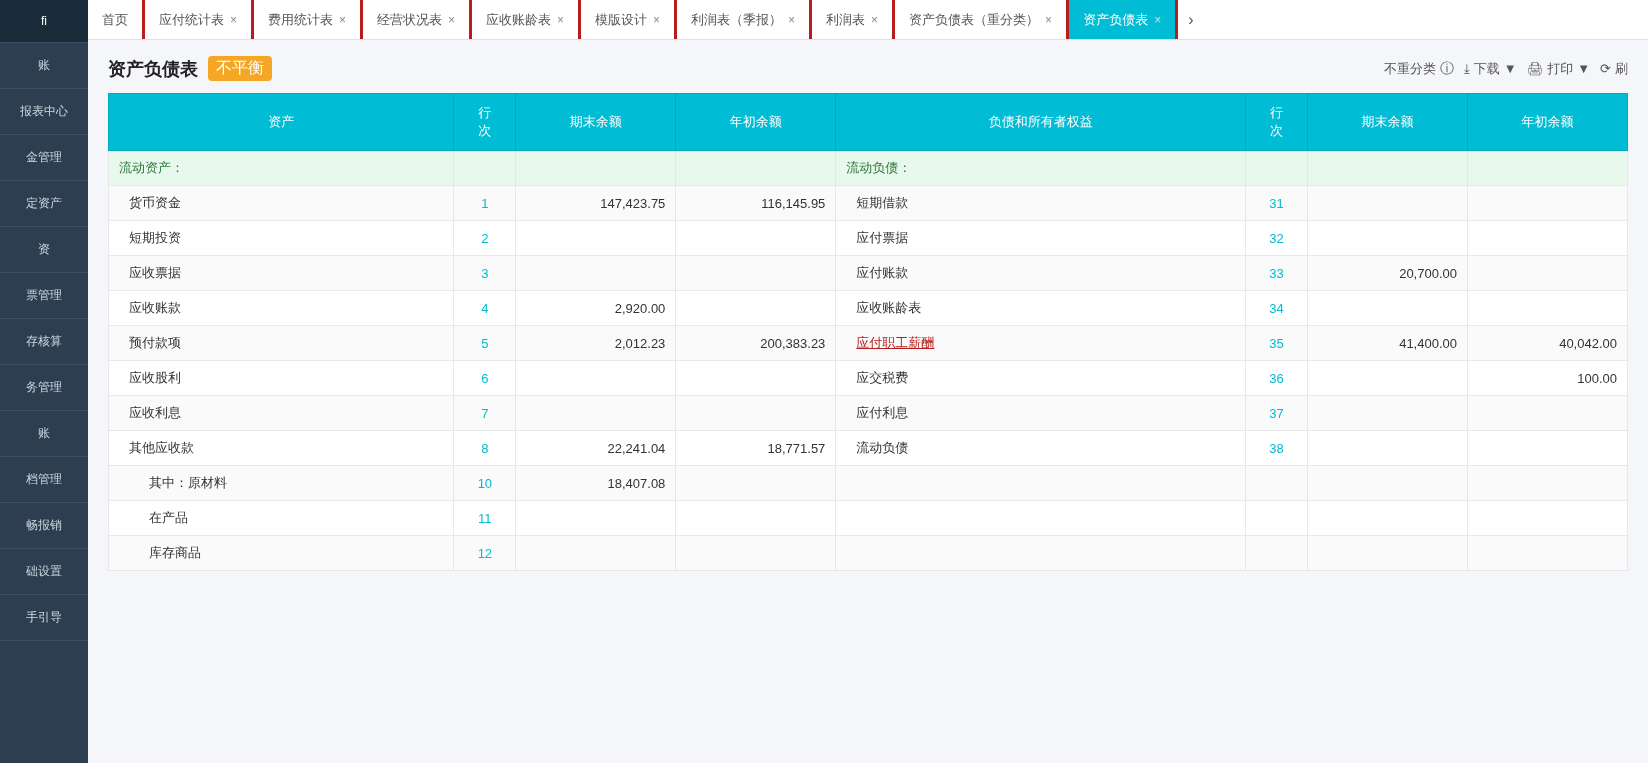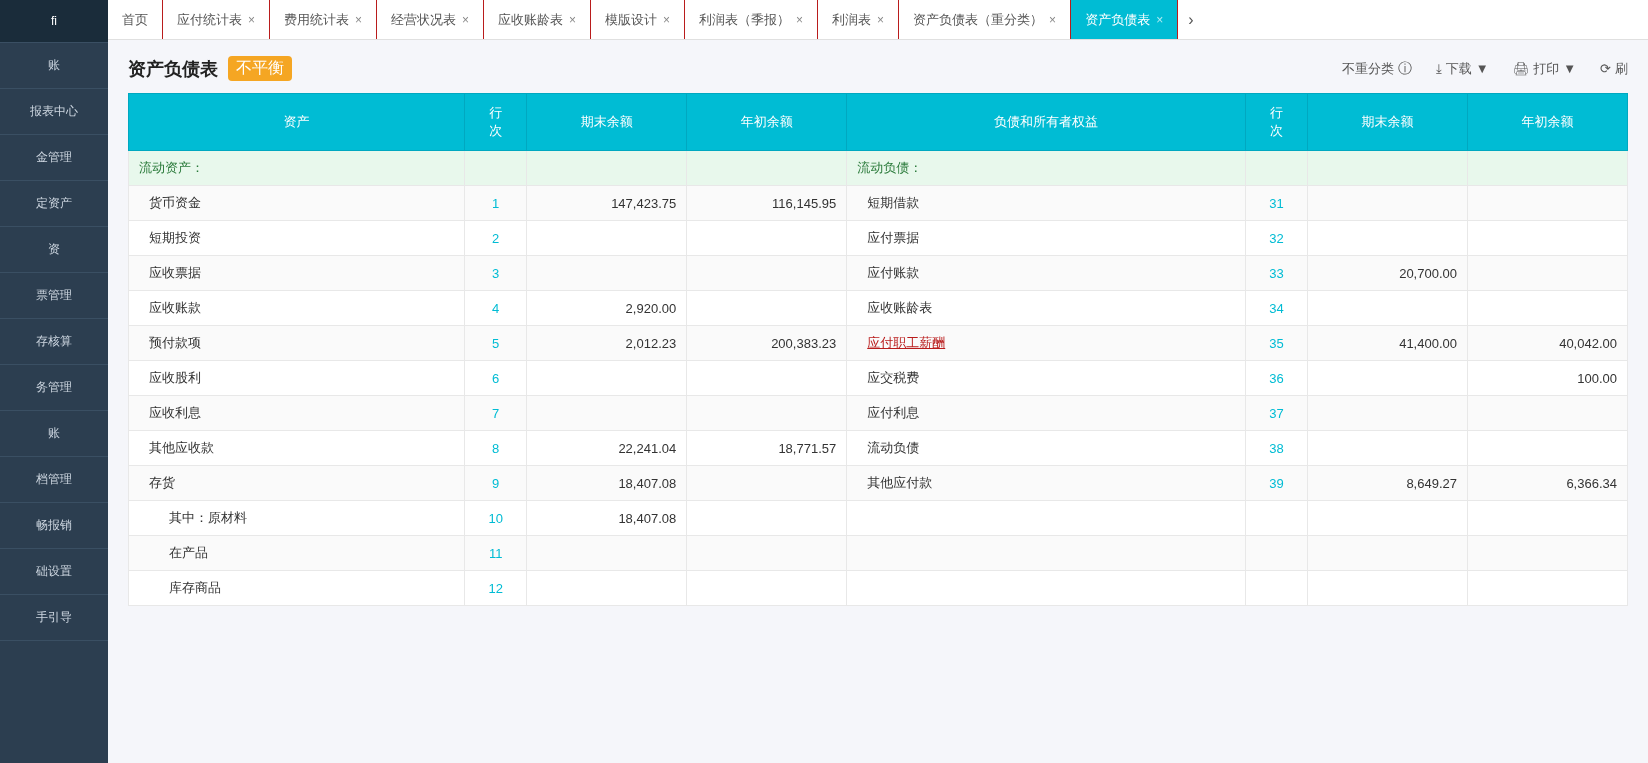--- a/index.html
+++ b/index.html
@@ -1,20 +1,20 @@
 <!DOCTYPE html>
 <html><head>
   <meta charset="utf-8">
   <style>
     * { box-sizing: border-box; margin: 0; padding: 0; }
     body { font-family: "Microsoft YaHei", "SimHei", sans-serif; font-size: 13px; background: #f0f2f5; display: flex; height: 763px; overflow: hidden; }
 
     
     .sidebar {
-      width: 108px;
+      width: 88px;
       background: #2c3e50;
       color: #cdd6e0;
       display: flex;
       flex-direction: column;
       flex-shrink: 0;
       height: 100%;
       overflow-y: auto;
     }
     .sidebar-item {
       padding: 14px 8px;
@@ -46,21 +46,21 @@
       white-space: nowrap;
     }
     .tab-bar::-webkit-scrollbar { height: 3px; }
     .tab-item {
       display: inline-flex;
       align-items: center;
       padding: 0 14px;
       height: 40px;
       font-size: 13px;
       color: #555;
-      border-right: 1px solid #b91c1c;
+      border-right: 3px solid #b91c1c;
       cursor: pointer;
       flex-shrink: 0;
       gap: 6px;
     }
     .tab-item.active {
       background: #00bcd4;
       color: #fff;
     }
     .tab-close {
       font-size: 12px;
@@ -104,21 +104,21 @@
     .badge-unbalanced {
       background: #f5a623;
       color: #fff;
       padding: 2px 8px;
       border-radius: 4px;
       font-size: 16px;
     }
     .toolbar-right {
       display: flex;
       align-items: center;
-      gap: 24px;
+      gap: 10px;
       color: #555;
       font-size: 13px;
     }
     .toolbar-btn {
       display: flex;
       align-items: center;
       gap: 4px;
       cursor: pointer;
       color: #555;
     }
@@ -387,30 +387,20 @@
           <td class="label">其他应收款</td>
           <td class="row-num">8</td>
           <td class="right">22,241.04</td>
           <td class="right">18,771.57</td>
           <td class="label">流动负债</td>
           <td class="row-num">38</td>
           <td class="right"></td>
           <td class="right"></td>
         </tr>
 
-        <tr>
-          <td class="label">存货</td>
-          <td class="row-num">9</td>
-          <td class="right">18,407.08</td>
-          <td class="right"></td>
-          <td class="label">其他应付款</td>
-          <td class="row-num">39</td>
-          <td class="right">8,649.27</td>
-          <td class="right">6,366.34</td>
-        </tr>
 
         <tr>
           <td class="sublabel">其中：原材料</td>
           <td class="row-num">10</td>
           <td class="right">18,407.08</td>
           <td class="right"></td>
           <td class="label"></td>
           <td class="row-num"></td>
           <td class="right"></td>
           <td class="right"></td>

